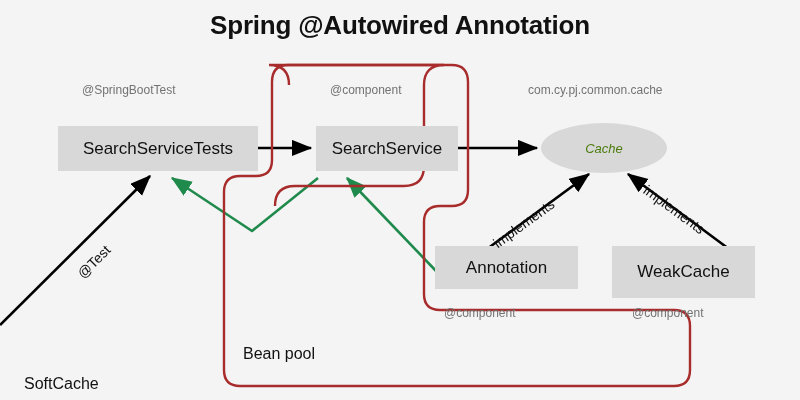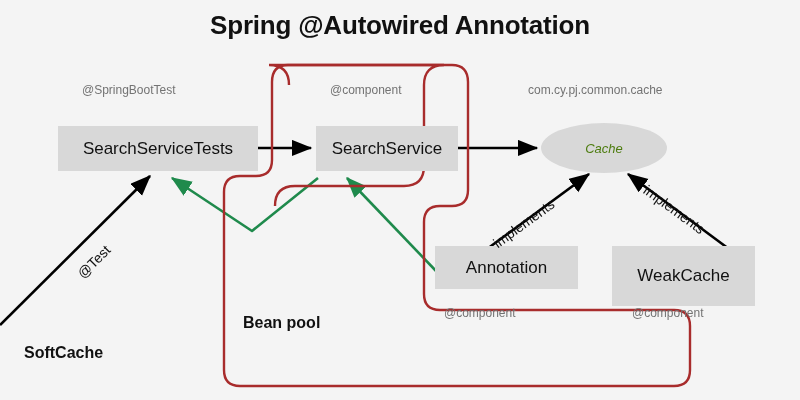--- a/index.html
+++ b/index.html
@@ -59,24 +59,25 @@
   }
   .anno {
     position: absolute;
     font-size: 12px;
     color: #737373;
     white-space: nowrap;
   }
   .anno-bold {
     position: absolute;
     font-size: 16px;
-    font-weight: bold;
+    font-weight: normal;
     color: #111111;
     white-space: nowrap;
     line-height: 1.25;
+    margin-top: 31px;
   }
   .edge-label {
     position: absolute;
     font-size: 14px;
     color: #111111;
     white-space: nowrap;
     transform-origin: 0 0;
   }
 </style>
 </head>
@@ -159,21 +160,21 @@
   </div>
 
   <div class="node-ellipse" style="left:541px; top:123px; width:126px; height:50px;">
     <span>Cache</span>
   </div>
 
   <div class="node-box" style="left:435px; top:246px; width:143px; height:43px;">
     <span>Annotation</span>
   </div>
 
-  <div class="node-box" style="left:612px; top:246px; width:143px; height:60px;">
+  <div class="node-box" style="left:612px; top:246px; width:143px; height:52px;">
     <span>WeakCache</span>
   </div>
 
   <div class="anno" style="left:82px; top:83px;">@SpringBootTest</div>
 
   <div class="anno" style="left:330px; top:83px;">@component</div>
 
   <div class="anno" style="left:528px; top:83px;">com.cy.pj.common.cache</div>
 
   <div class="anno" style="left:444px; top:306px;">@component</div>

